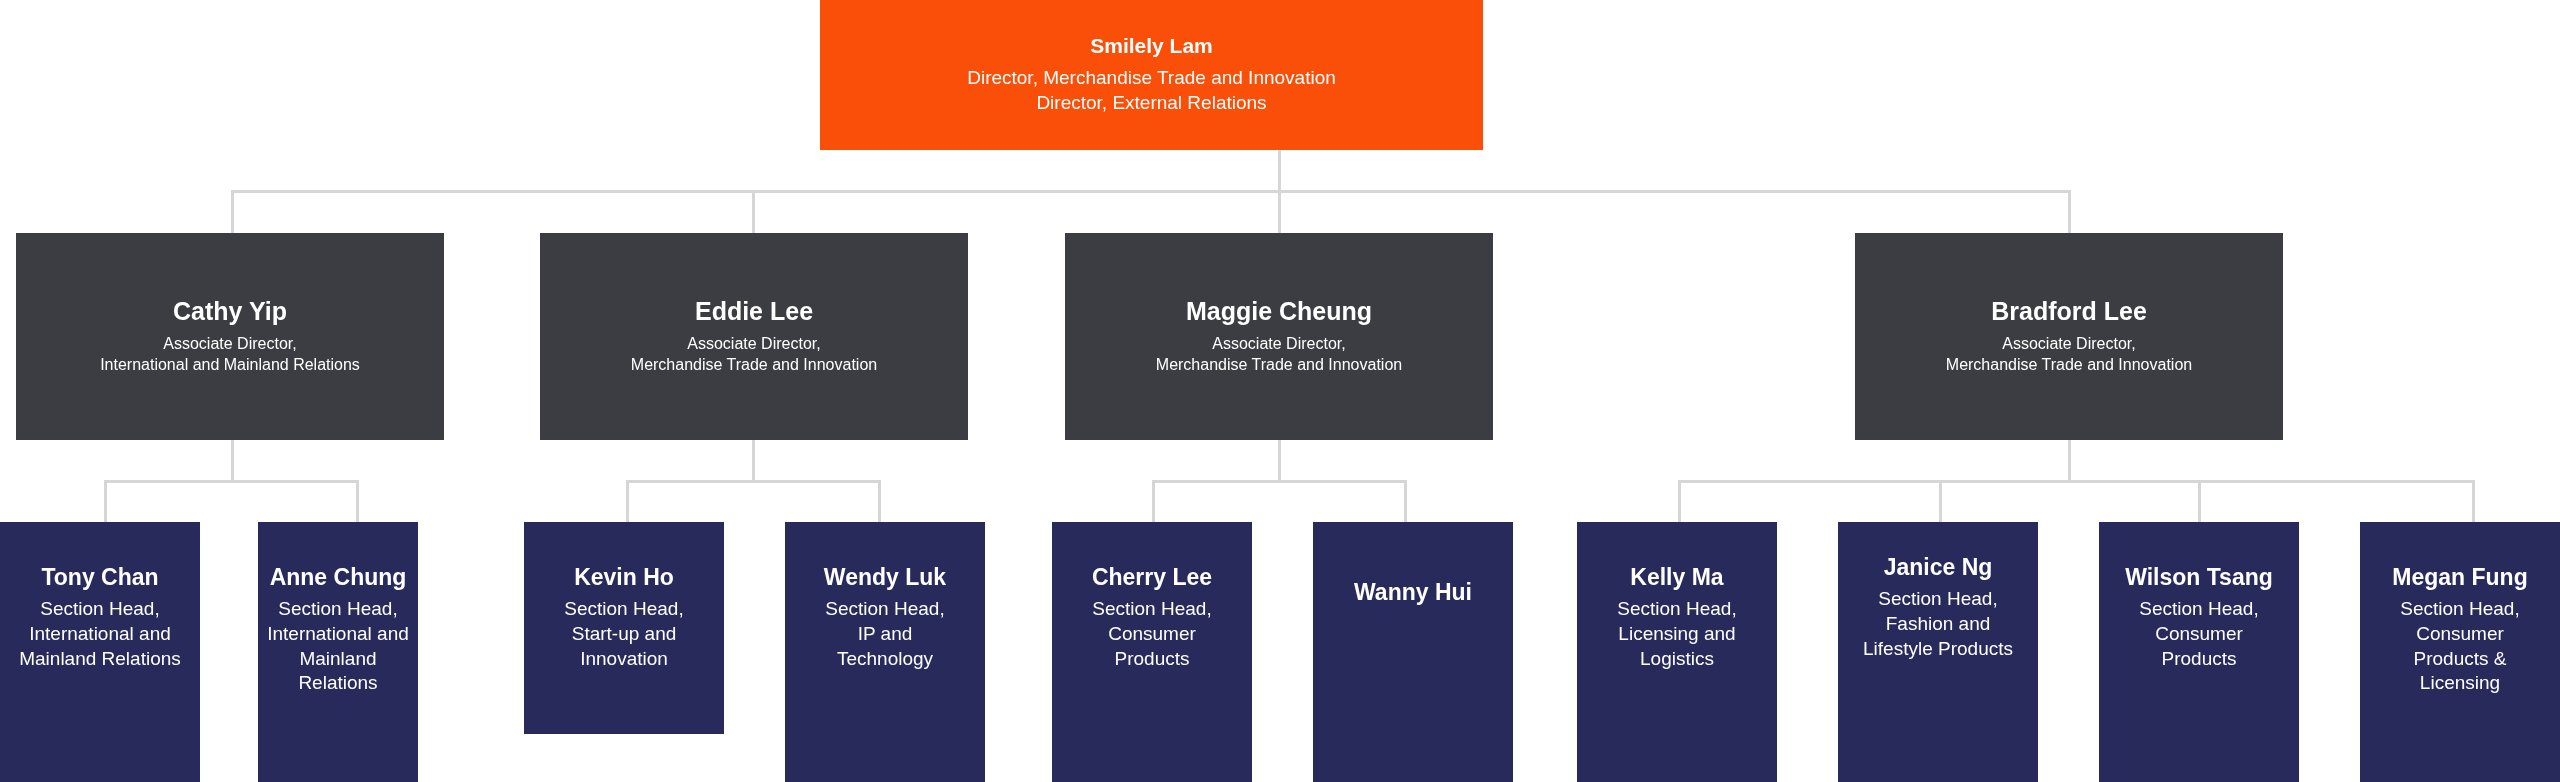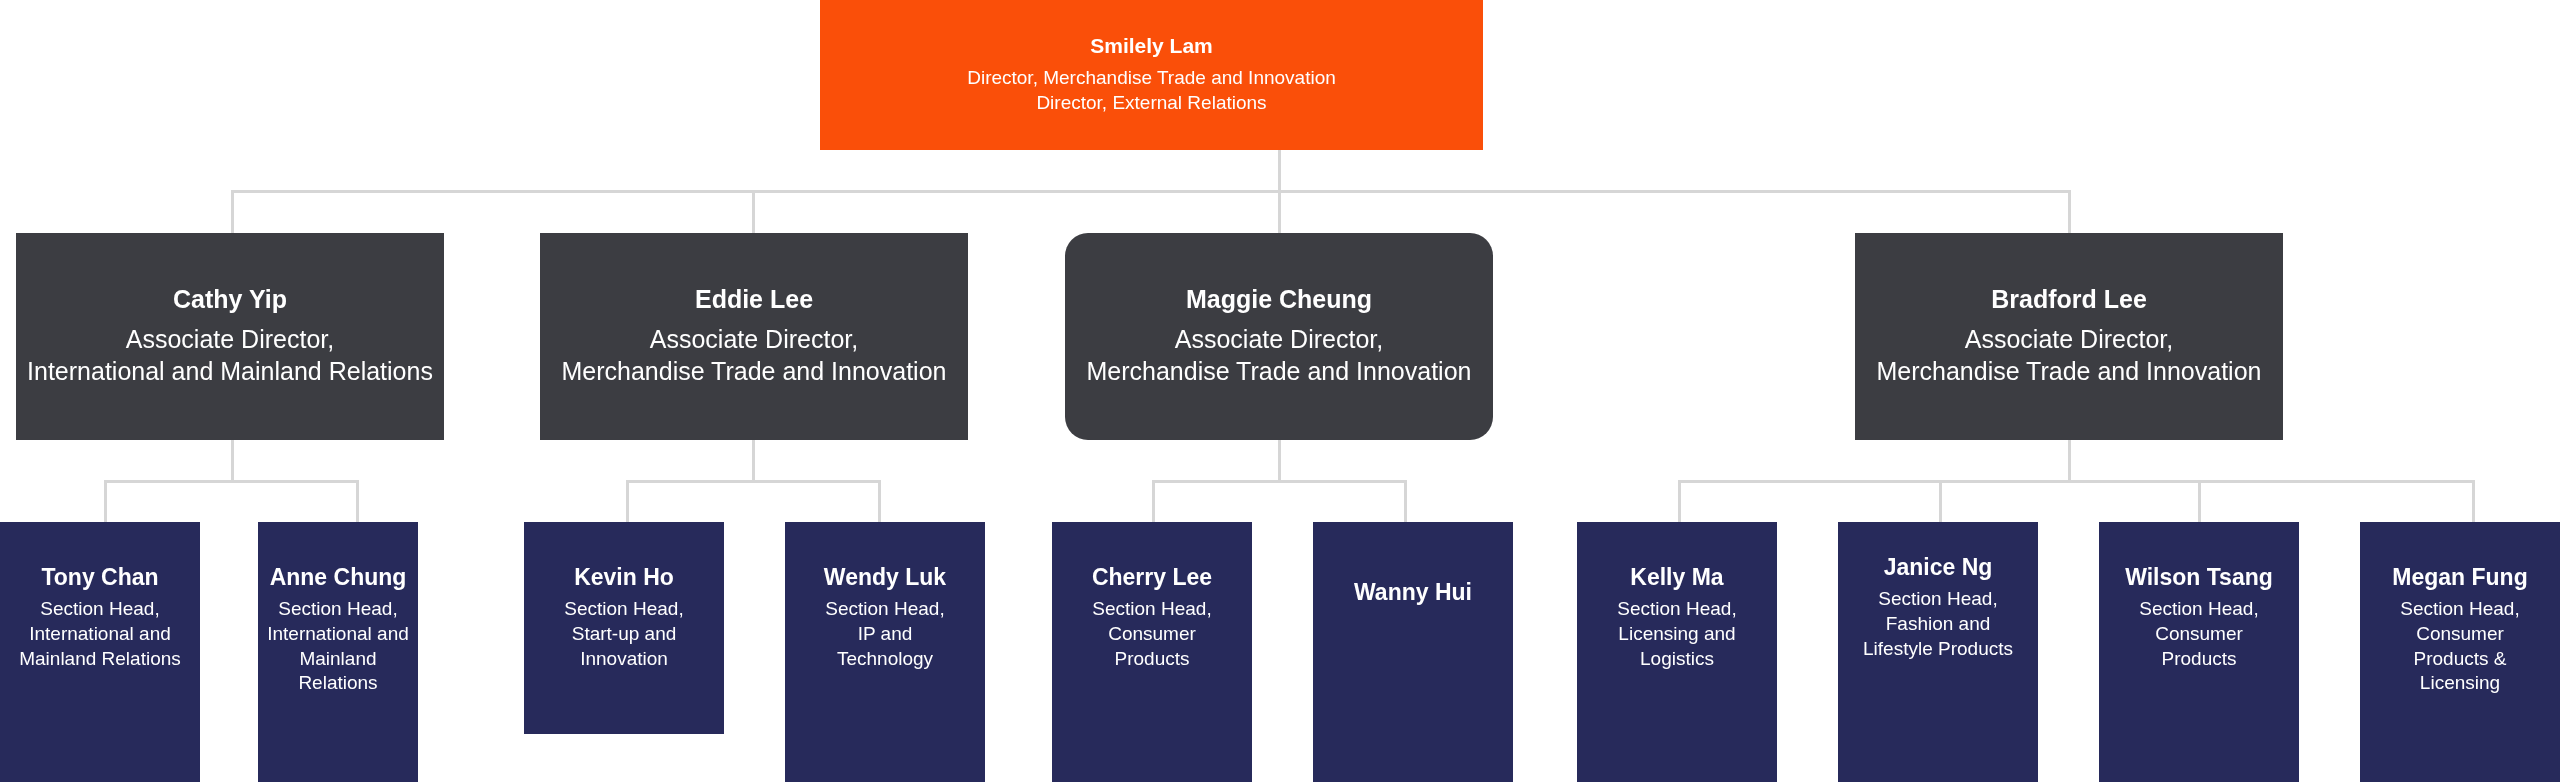--- a/index.html
+++ b/index.html
@@ -47,21 +47,21 @@
     background:#FA4F09;
   }
   .node.root .nm{font-size:21px;margin-bottom:7px;}
   .node.root .ttl{font-size:19px;}
 
   
   .node.lvl2{
     background:#3c3d42;
   }
   .node.lvl2 .nm{font-size:25px;margin-bottom:8px;}
-  .node.lvl2 .ttl{font-size:25px;}
+  .node.lvl2 .ttl{font-size:16px;}
 
   
   .node.lvl3{
     background:#272a5b;
     justify-content:flex-start;
   }
   .node.lvl3 .inner{
     width:100%;
     padding:0 6px;
     box-sizing:border-box;
@@ -114,21 +114,21 @@
     <div class="ttl">Associate Director,
 International and Mainland Relations</div>
   </div>
 
   <div class="node lvl2" style="left:540px;top:233px;width:428px;height:207px;">
     <div class="nm">Eddie Lee</div>
     <div class="ttl">Associate Director,
 Merchandise Trade and Innovation</div>
   </div>
 
-  <div class="node lvl2" style="left:1065px;top:233px;width:428px;height:207px;border-radius:23px;">
+  <div class="node lvl2" style="left:1065px;top:233px;width:428px;height:207px;">
     <div class="nm">Maggie Cheung</div>
     <div class="ttl">Associate Director,
 Merchandise Trade and Innovation</div>
   </div>
 
   <div class="node lvl2" style="left:1855px;top:233px;width:428px;height:207px;">
     <div class="nm">Bradford Lee</div>
     <div class="ttl">Associate Director,
 Merchandise Trade and Innovation</div>
   </div>

